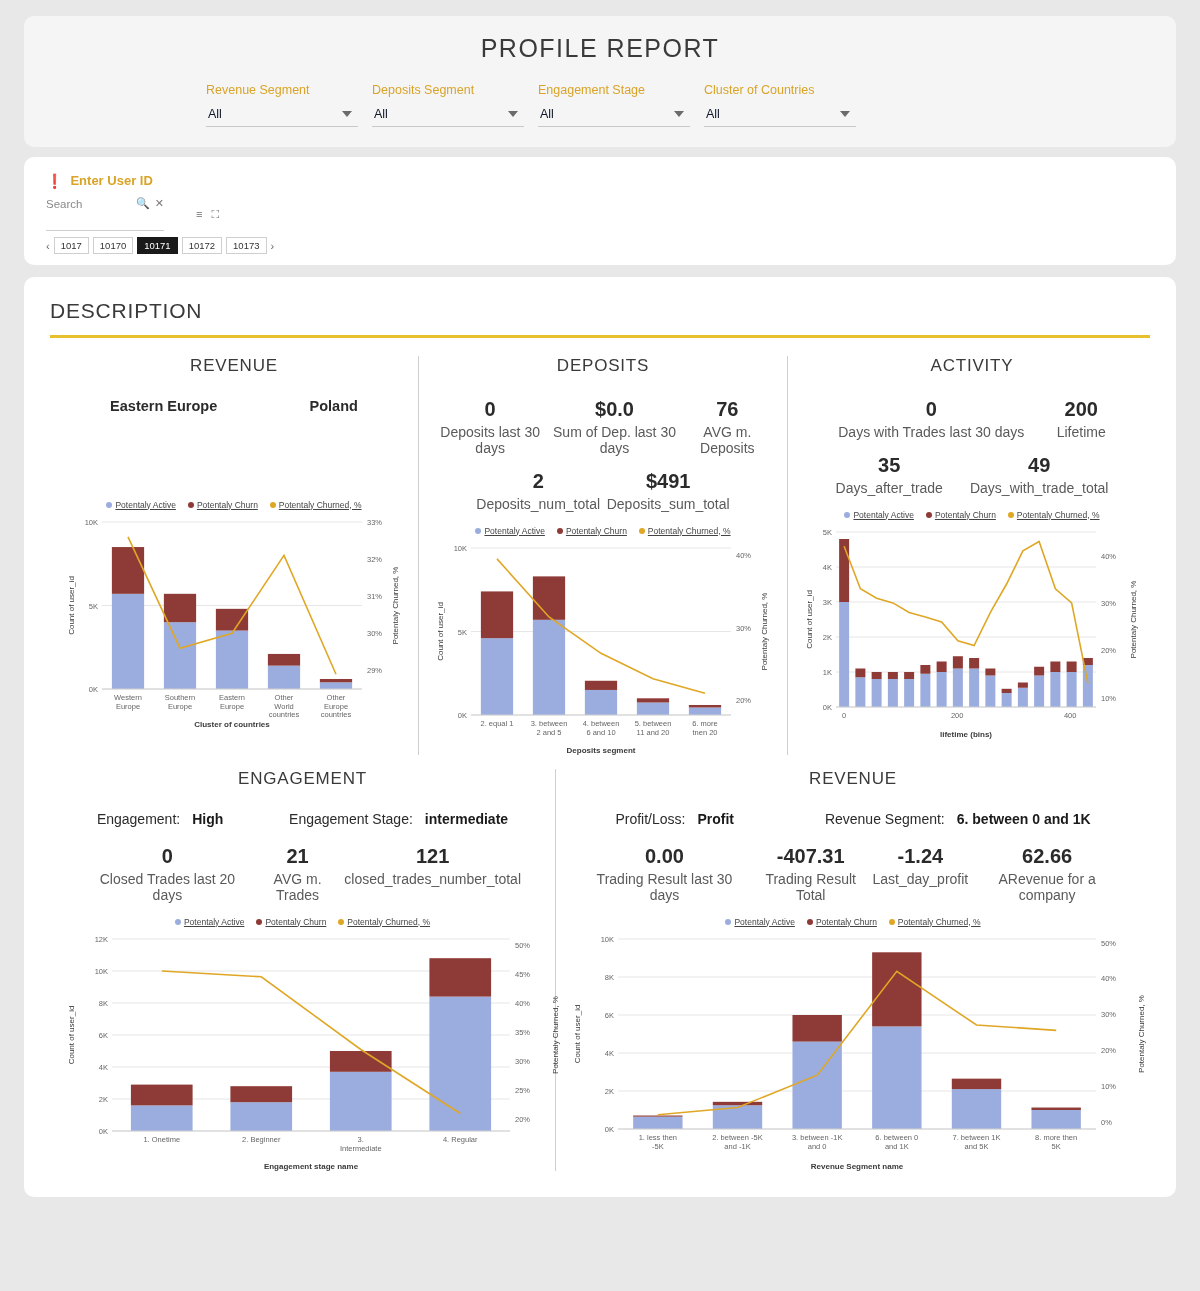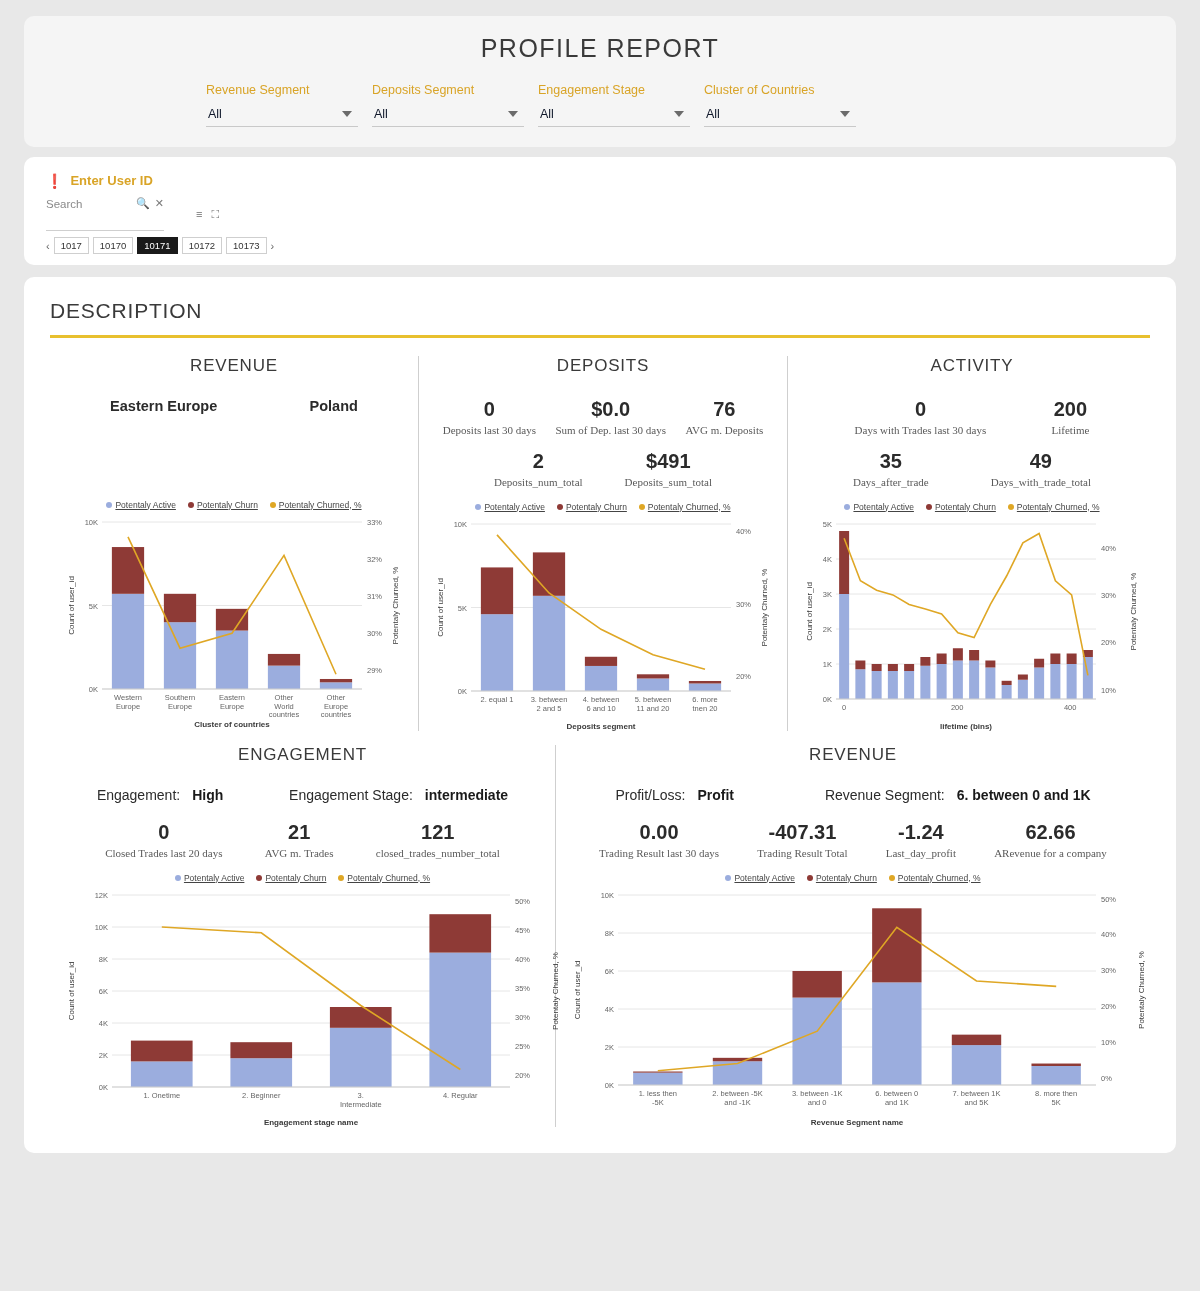--- a/index.html
+++ b/index.html
@@ -133,21 +133,21 @@
     font-size: 17px;
     color: #3a3a3a;
     letter-spacing: 0.8px;
     margin-bottom: 22px;
     font-weight: 400;
   }
 
   .kpi-row { display: flex; justify-content: space-around; margin-bottom: 14px; }
   .kpi { text-align: center; }
   .kpi-val { font-size: 20px; font-weight: bold; color: #2b2b2b; }
-  .kpi-lab { font-size: 11px; color: #5a5a5a; margin-top: 3px; font-family: Liberation Serif, serif; }
+  .kpi-lab { font-size: 14px; color: #5a5a5a; margin-top: 3px; }
 
   .country-vals { display: flex; justify-content: space-around; margin: 12px 0 18px 0; }
   .country-val { font-size: 14.5px; font-weight: bold; color: #2b2b2b; }
 
   .legend {
     display: flex;
     justify-content: center;
     gap: 12px;
     font-size: 8.5px;
     color: #444;

